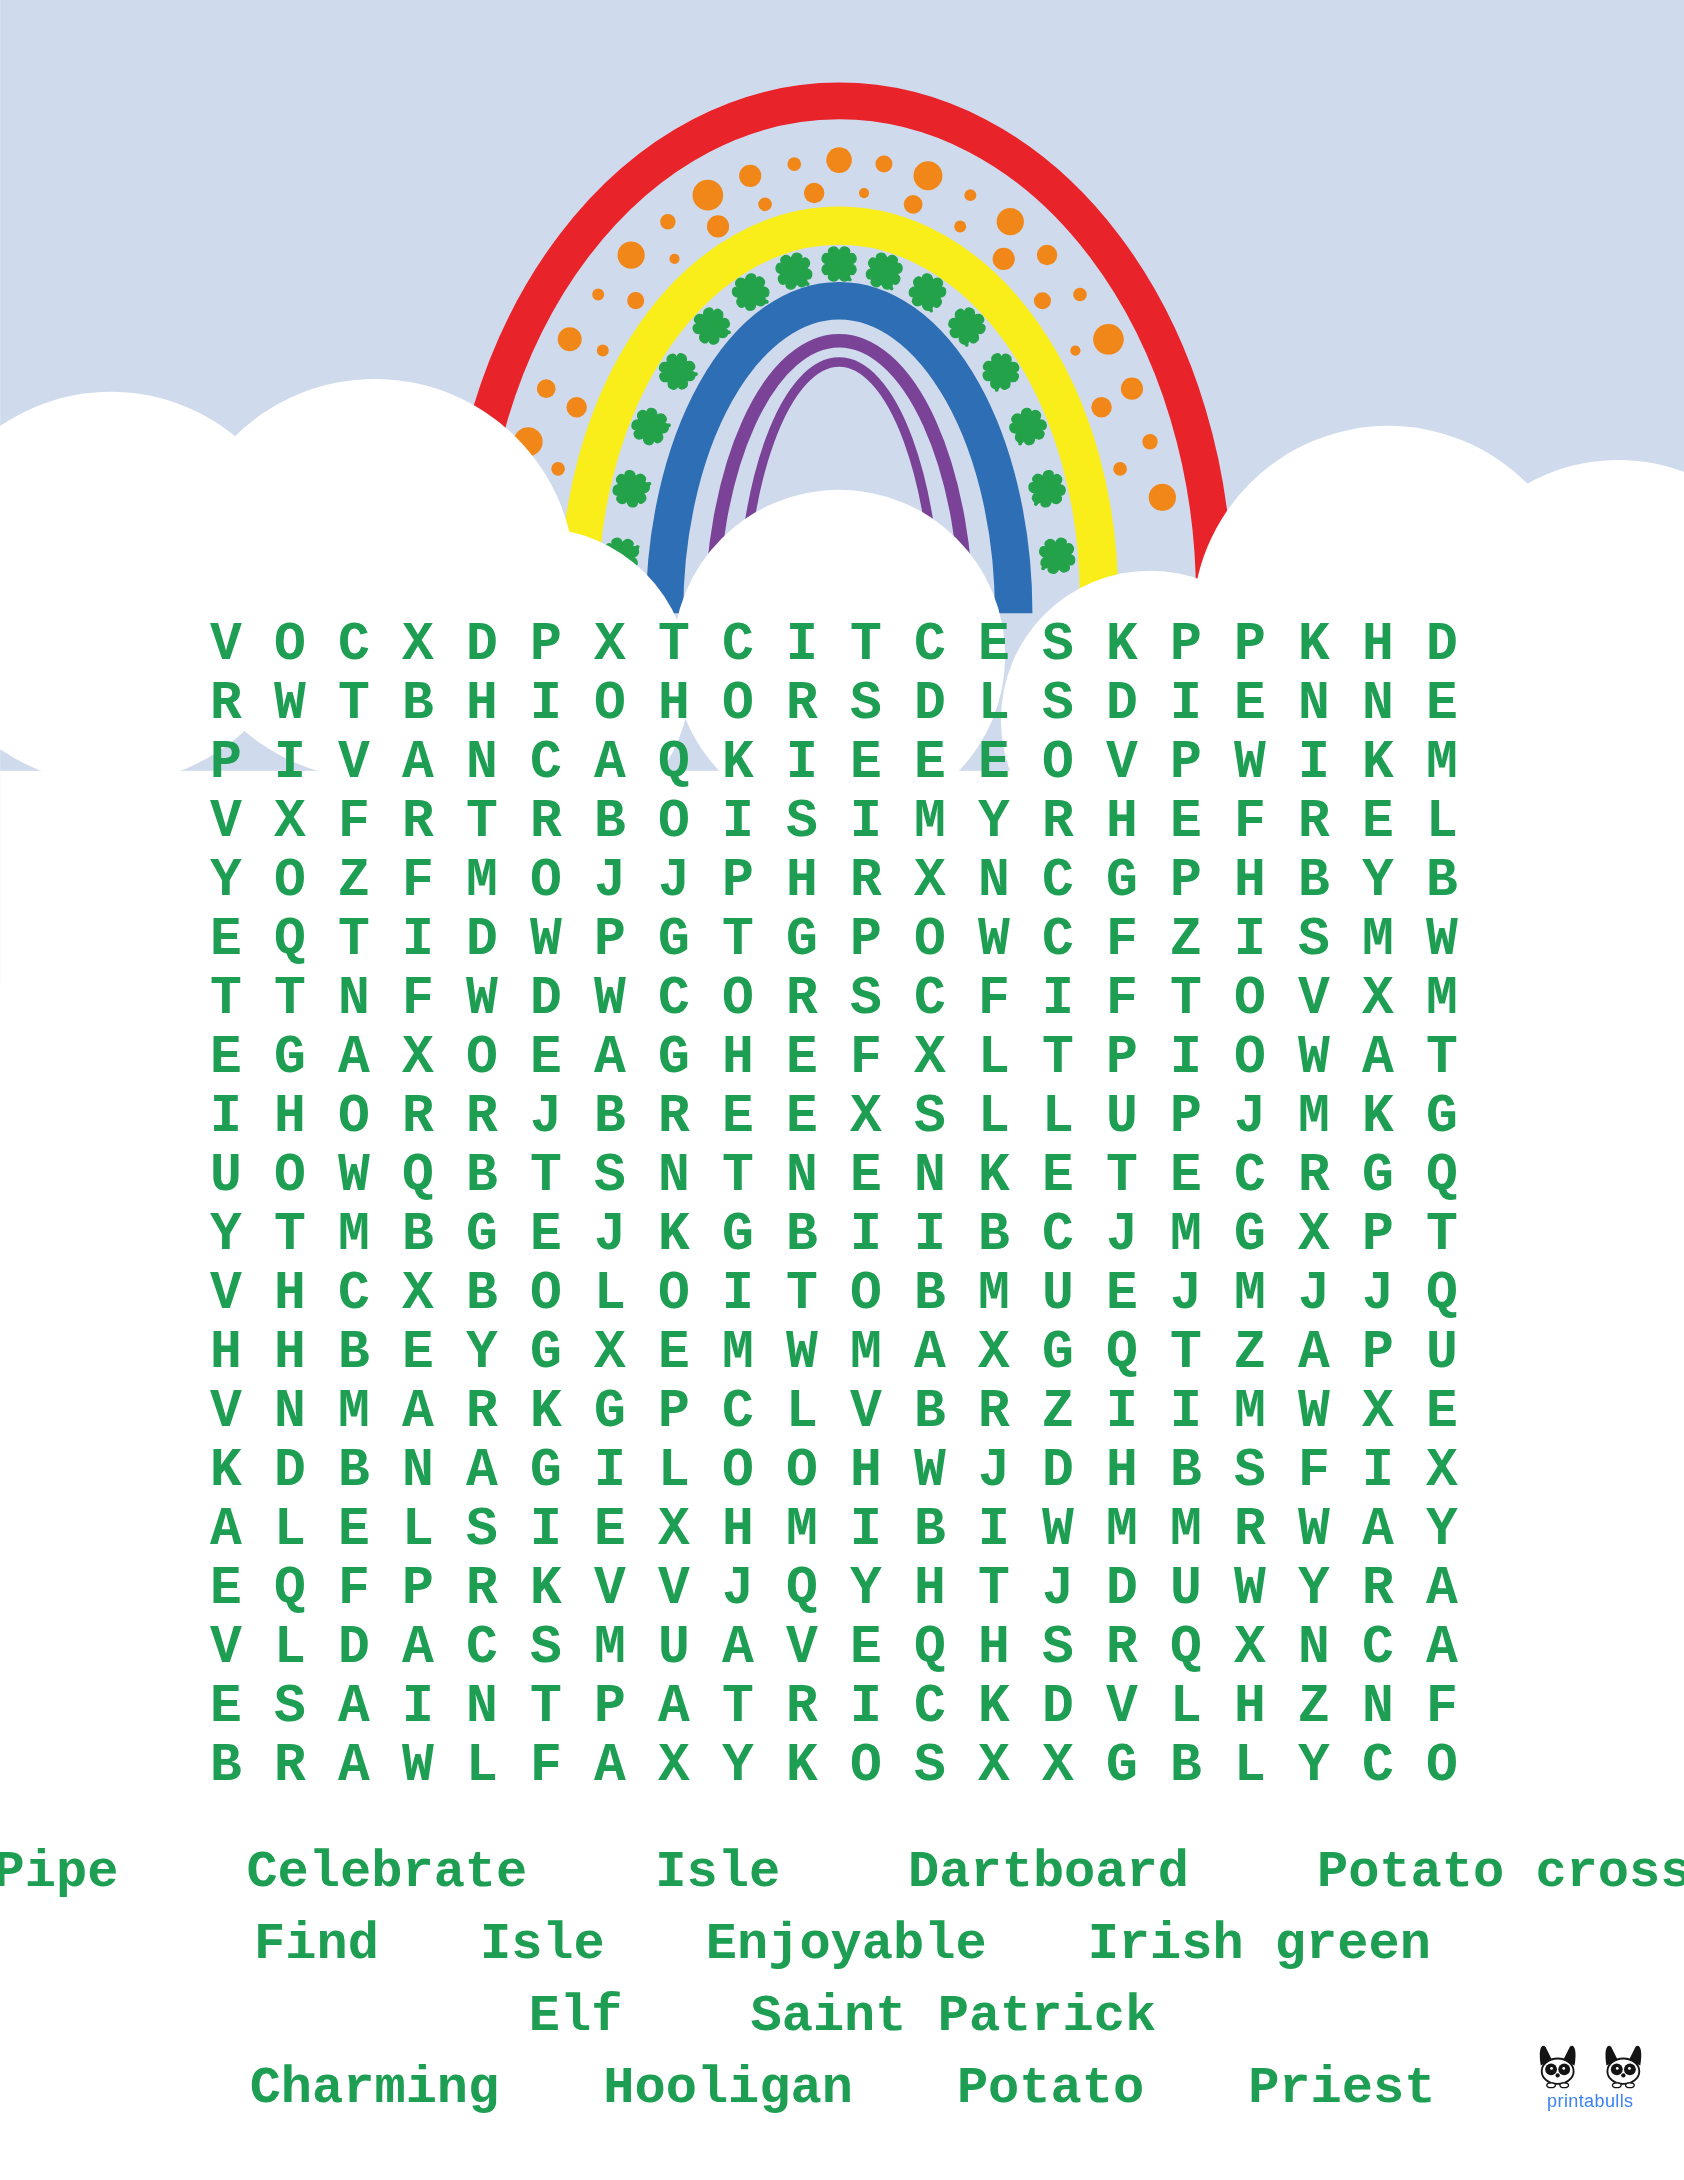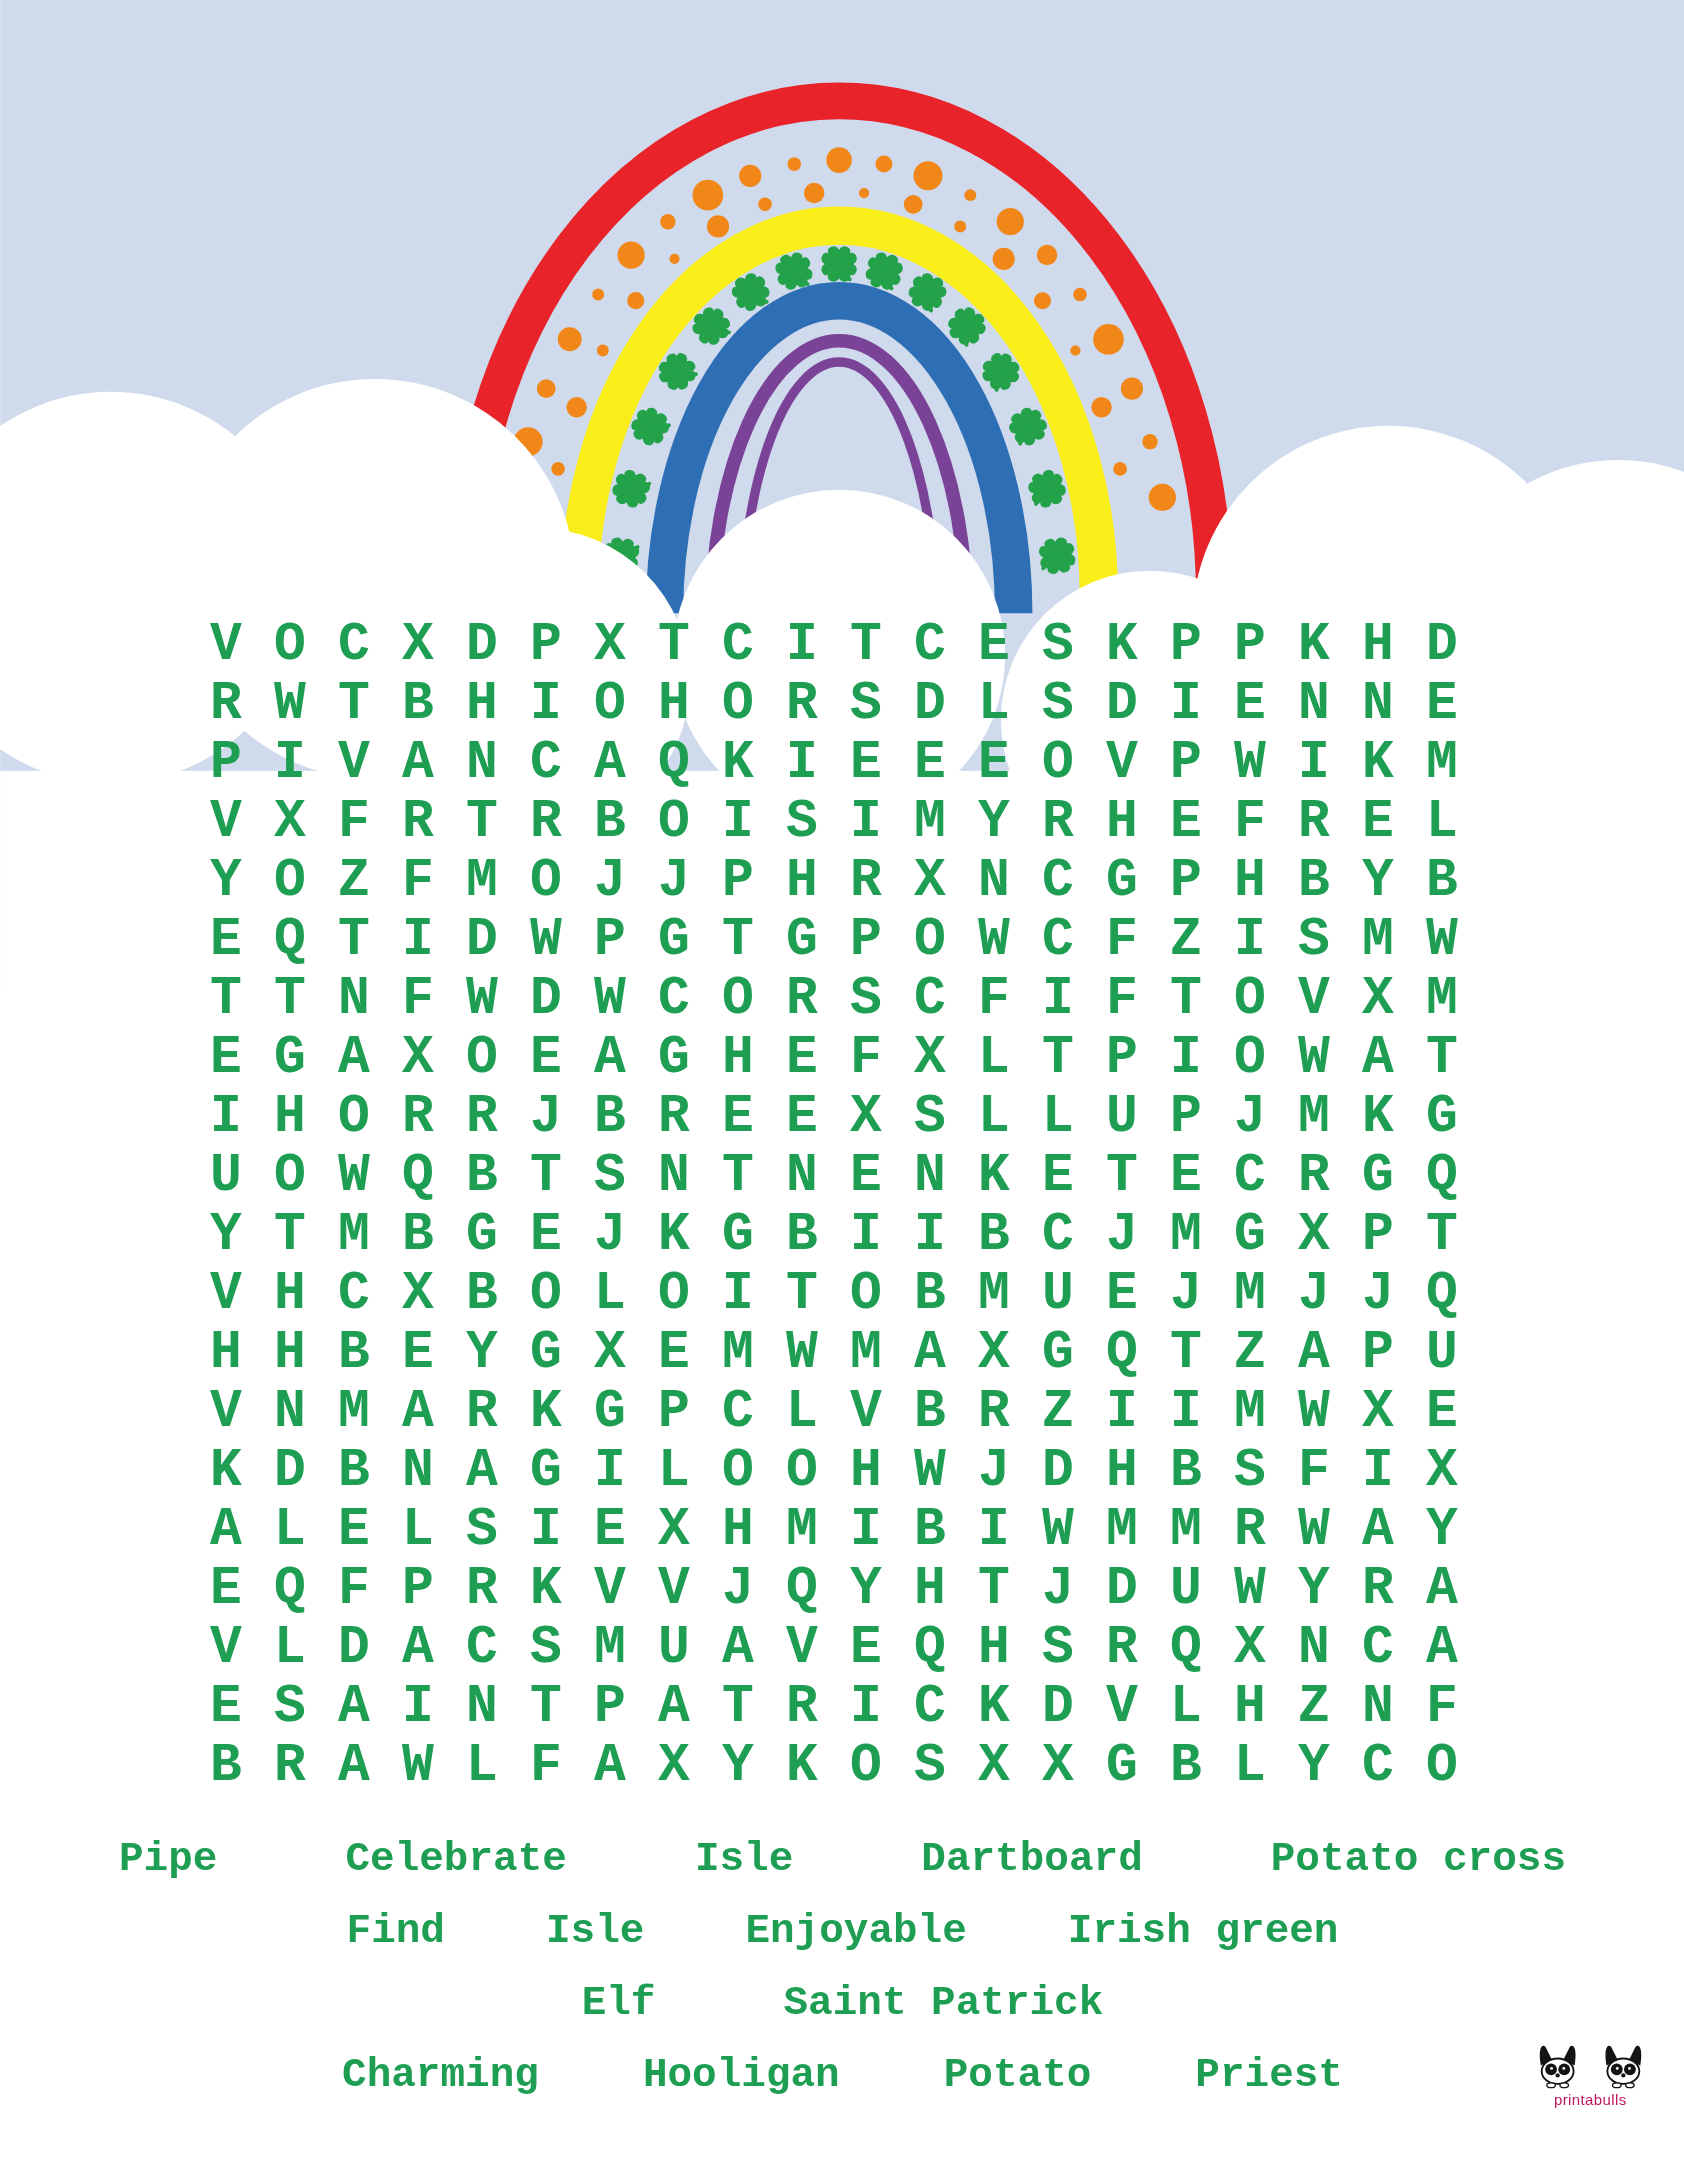--- a/index.html
+++ b/index.html
@@ -24,36 +24,36 @@
   .cell{
     width:64px;height:59px;line-height:59px;text-align:center;
     font-size:53px;font-weight:700;color:var(--letter);
     user-select:none;
   }
   
   .words{
     position:absolute;left:0;top:1836px;width:1685px;z-index:2;
   }
   .word-row{
-    display:flex;justify-content:center;align-items:flex-start;height:72px;
-    font-size:41px;font-weight:700;color:var(--letter);white-space:pre;
+    display:flex;justify-content:center;align-items:center;height:72px;
+    font-size:52px;font-weight:700;color:var(--letter);white-space:pre;
   }
   .word-row:nth-child(1){gap:128px;}
   .word-row:nth-child(2){gap:101px;}
   .word-row:nth-child(3){gap:128px;}
   .word-row:nth-child(4){gap:104px;}
   
   .logo{
     position:absolute;right:10.2px;top:2041px;width:169px;z-index:2;
     text-align:center;
   }
   .logo svg{display:block;margin:0 auto;}
   .logo-text{
     font-family:"Liberation Sans",sans-serif;
-    font-size:15px;color:#be185d;letter-spacing:0.4px;line-height:1.1;
+    font-size:18px;color:#3b82f6;letter-spacing:0.4px;line-height:1.1;
   }
 </style>
 </head>
 <body>
 
 <svg class="header-art" viewBox="0 0 1978 1160" xmlns="http://www.w3.org/2000/svg">
   <defs>
     <path id="cloverLeaf" d="M0,0 C-8.5,-3.5 -10.5,-12.5 -5,-14.5 C-1.5,-15.8 0,-13 0,-10.5 C0,-13 1.5,-15.8 5,-14.5 C10.5,-12.5 8.5,-3.5 0,0 Z"></path>
     <g id="clover">
       <use href="#cloverLeaf" transform="rotate(45)"></use>

